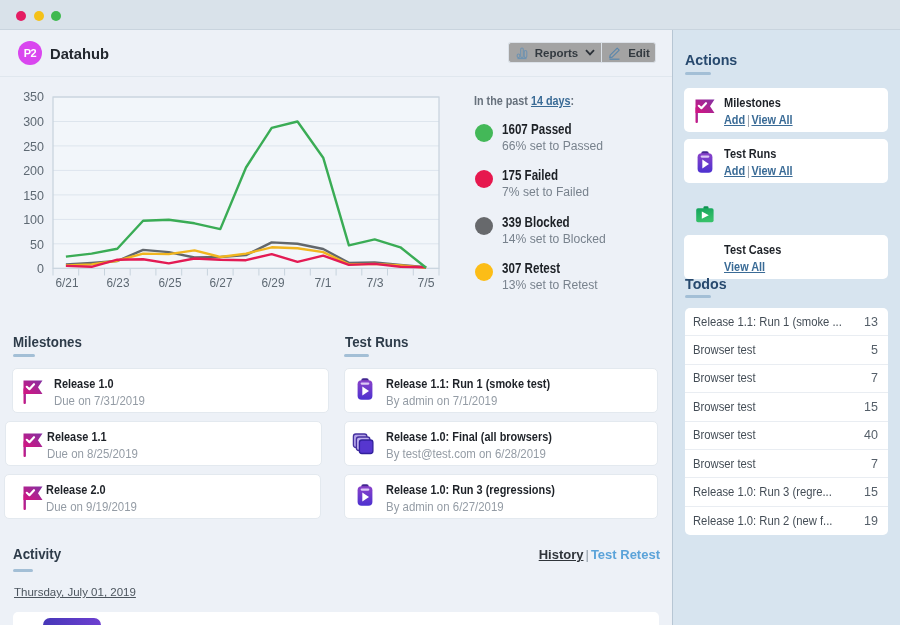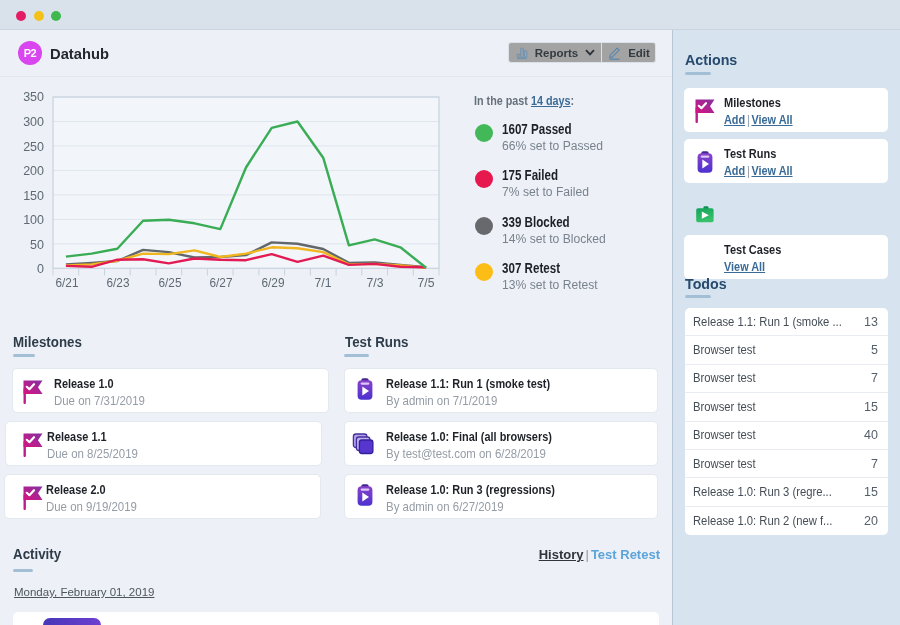--- a/index.html
+++ b/index.html
@@ -187,21 +187,21 @@
     <div class="sub">By test@test.com on 6/28/2019</div>
 </div>
 <div class="card mcard" style="left:344px; width:314px; top:474px;">
   <div class="ttl">Release 1.0: Run 3 (regressions)</div>
     <div class="sub">By admin on 6/27/2019</div>
 </div>
 
 <div class="hdr" style="left:13px; top:546px;">Activity</div>
 <div class="hdr-line" style="left:13px; top:569px; width:20px;"></div>
 <div class="activity-links"><a style="color:#30353b; text-decoration:underline;">History</a><span class="sep">|</span><a style="color:#5ba3d9;">Test Retest</a></div>
-<div class="monday">Monday, February 01, 2019</div>
+<div class="monday">Thursday, July 01, 2019</div>
 <div class="bottom-card"></div>
 <div class="pill"></div>
 
 <div class="hdr shdr" style="left:685px; top:51px; font-size:15.5px;">Actions</div>
 <div class="hdr-line" style="left:685px; top:72px; width:26px;"></div>
 
 <div class="card acard" style="top:88px;">
   <div class="ttl">Milestones</div>
   <div class="lnk"><a class="l">Add</a><span class="sep">|</span><a class="l">View All</a></div>
 </div>
@@ -240,21 +240,21 @@
   <div class="todo-row">
       <span class="txt">Browser test</span>
       <span class="num">7</span>
     </div>
   <div class="todo-row">
       <span class="txt">Release 1.0: Run 3 (regre...</span>
       <span class="num">15</span>
     </div>
   <div class="todo-row">
       <span class="txt">Release 1.0: Run 2 (new f...</span>
-      <span class="num">20</span>
+      <span class="num">19</span>
     </div>
 </div>
 
 <svg width="24" height="26" viewBox="0 0 24 26" style="left:21px; top:379px;">
     <use href="#flag"></use>
   </svg>
 <svg width="24" height="26" viewBox="0 0 24 26" style="left:21px; top:432px;">
     <use href="#flag"></use>
   </svg>
 <svg width="24" height="26" viewBox="0 0 24 26" style="left:21px; top:485px;">

